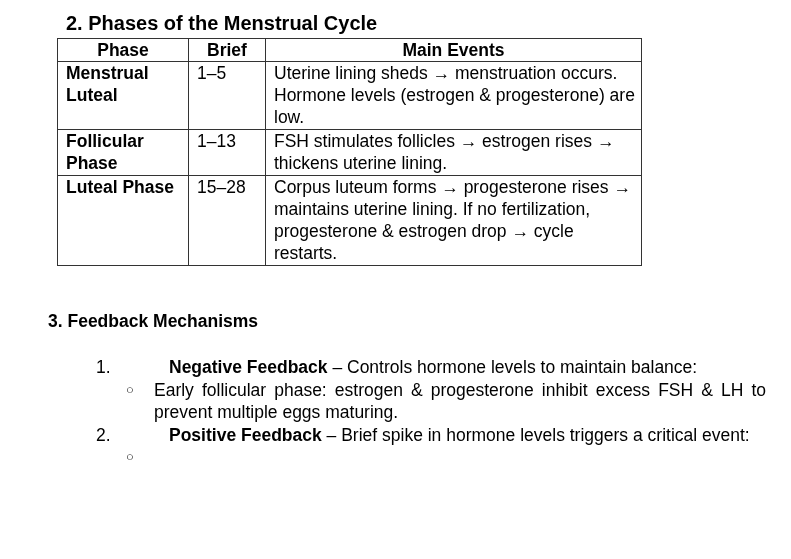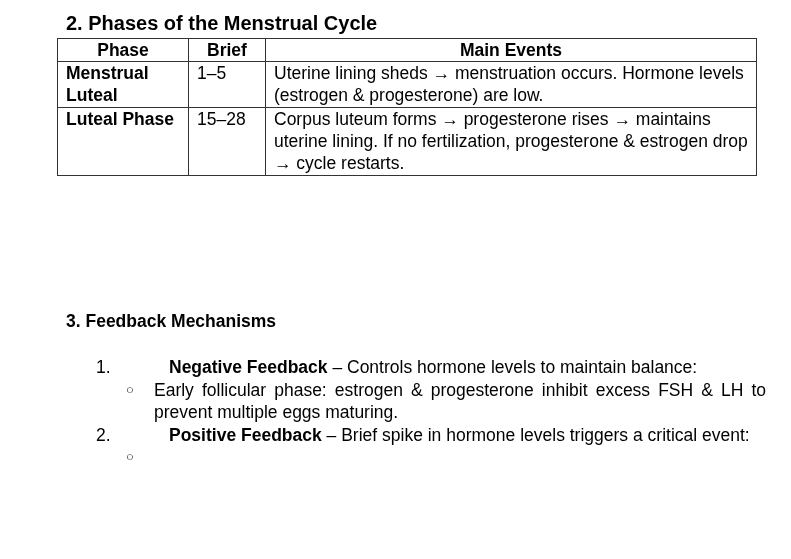--- a/index.html
+++ b/index.html
@@ -6,33 +6,33 @@
   body {
     width: 791px; height: 559px; position: relative; overflow: hidden;
     font-family: "Liberation Sans", sans-serif; color: #000;
   }
   .h2 {
     position: absolute; left: 66px; top: 12px;
     font-size: 20px; font-weight: bold; line-height: 22px;
   }
   table.phases {
     position: absolute; left: 57px; top: 38px;
-    width: 700px; border-collapse: collapse;
+    width: 585px; border-collapse: collapse;
     font-size: 17.5px; line-height: 22px;
   }
   table.phases th, table.phases td {
     border: 1px solid #333;
     padding: 0 4px 1px 8px;
     vertical-align: top;
   }
   table.phases th { font-weight: bold; text-align: center; padding: 0 4px 0 4px; }
   table.phases td.phase { font-weight: bold; width: 118px; }
   table.phases td.days { width: 64px; padding-left: 8px; }
   .h3 {
-    position: absolute; left: 66px; top: 310px;
+    position: absolute; left: 48px; top: 310px;
     font-size: 17.5px; font-weight: bold; line-height: 22px;
   }
   .fb-list {
     position: absolute; left: 96px; top: 356px; width: 670px;
     font-size: 17.5px; line-height: 22.5px;
   }
   .fb-item { position: relative; padding-left: 29px; }
   .fb-num { position: absolute; left: 0; top: 0; }
   .fb-text { text-align: justify; margin-left: 44px; }
   .fb-text b { font-weight: bold; }
@@ -54,20 +54,25 @@
       <th>Main Events</th>
     </tr>
   </thead>
   <tbody>
     <tr>
       <td class="phase">Menstrual Luteal</td>
       <td class="days">1–5</td>
       <td>Uterine lining sheds → menstruation occurs. Hormone levels (estrogen &amp; progesterone) are low.</td>
     </tr>
     <tr>
+      <td class="phase">Follicular Phase</td>
+      <td class="days">1–13</td>
+      <td>FSH stimulates follicles → estrogen rises → thickens uterine lining.</td>
+    </tr>
+    <tr>
       <td class="phase">Luteal Phase</td>
       <td class="days">15–28</td>
       <td>Corpus luteum forms → progesterone rises → maintains uterine lining. If no fertilization, progesterone &amp; estrogen drop → cycle restarts.</td>
     </tr>
   </tbody>
 </table>
 
 <div class="h3">3. Feedback Mechanisms</div>
 
 <div class="fb-list">

